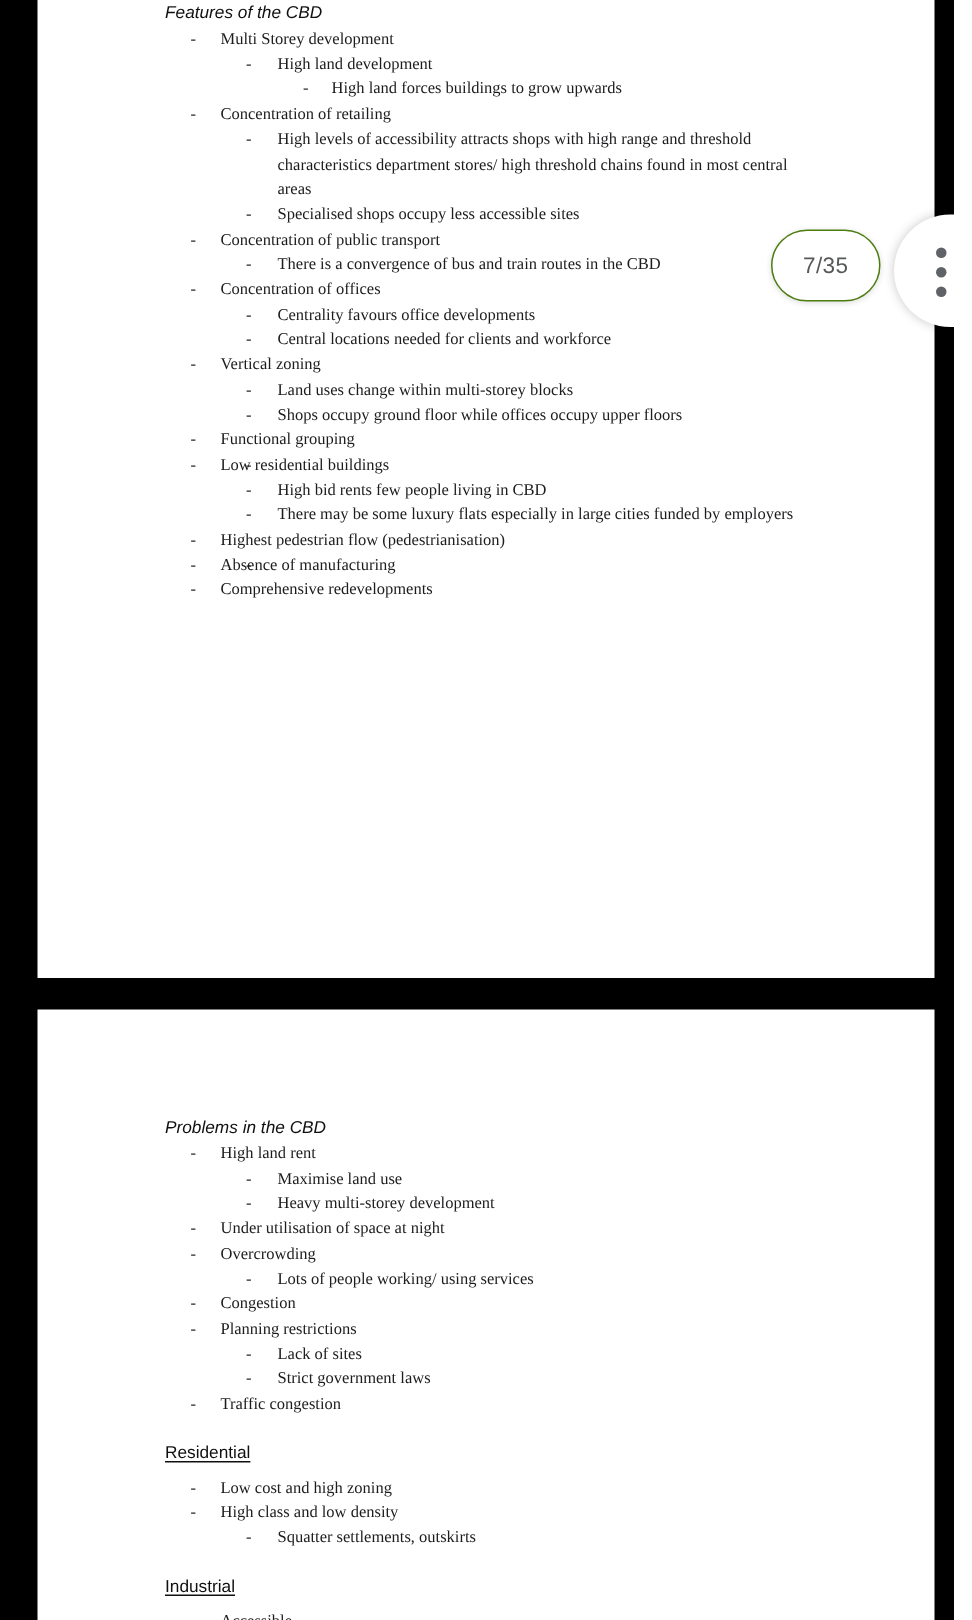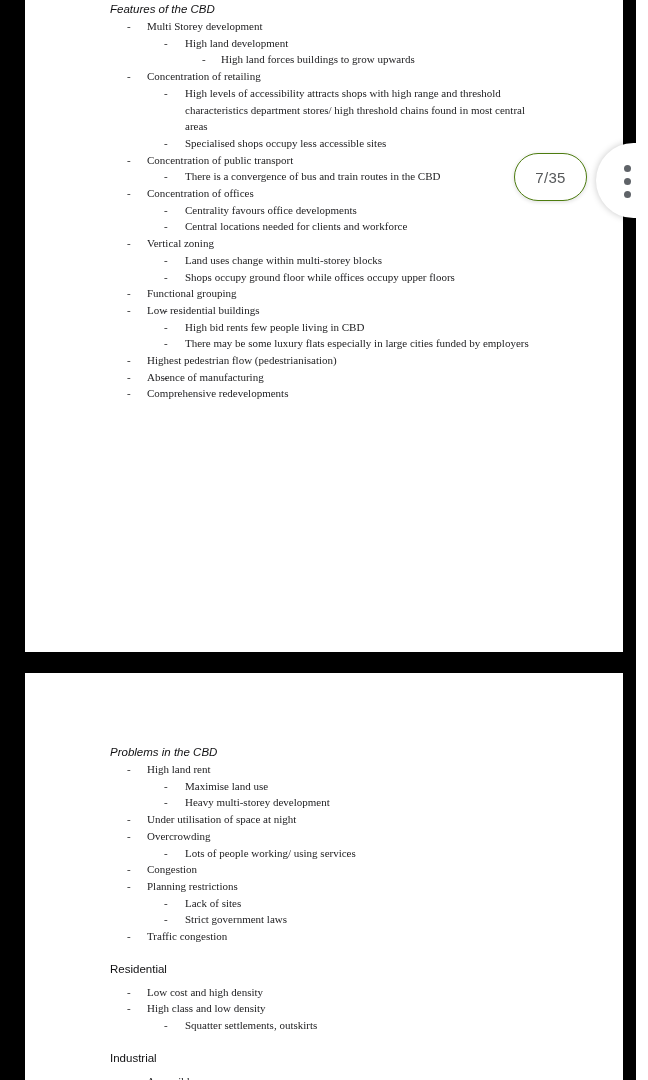--- a/index.html
+++ b/index.html
@@ -31,20 +31,21 @@
     line-height:17px;
     color:#101012;
   }
   .h-underline{
     margin-left:85px;
     margin-top:16px;
     margin-bottom:6px;
     font-family:"Liberation Sans", sans-serif;
     font-size:11.5px;
     line-height:17px;
+    text-decoration:underline;
     text-underline-offset:2px;
     color:#101012;
   }
   ul.doc-list{
     list-style:none;
     margin:0;padding:0;
     font-family:"Liberation Serif", serif;
     font-size:11px;
     line-height:16.7px;
     color:#1c1c1e;
@@ -140,21 +141,21 @@
           <li class="lvl1"><span class="dash">-</span><span>Overcrowding</span></li>
           <li class="lvl2"><span class="dash">-</span><span>Lots of people working/ using services</span></li>
           <li class="lvl1"><span class="dash">-</span><span>Congestion</span></li>
           <li class="lvl1"><span class="dash">-</span><span>Planning restrictions</span></li>
           <li class="lvl2"><span class="dash">-</span><span>Lack of sites</span></li>
           <li class="lvl2"><span class="dash">-</span><span>Strict government laws</span></li>
           <li class="lvl1"><span class="dash">-</span><span>Traffic congestion</span></li>
         </ul>
         <div class="h-underline">Residential</div>
         <ul class="doc-list">
-          <li class="lvl1"><span class="dash">-</span><span>Low cost and high density</span></li>
+          <li class="lvl1"><span class="dash">-</span><span>Low cost and high zoning</span></li>
           <li class="lvl1"><span class="dash">-</span><span>High class and low density</span></li>
           <li class="lvl2"><span class="dash">-</span><span>Squatter settlements, outskirts</span></li>
         </ul>
         <div class="h-underline">Industrial</div>
         <ul class="doc-list">
           <li class="lvl1"><span class="dash">-</span><span>Accessible</span></li>
         </ul>
       </div>
   </div>
 

